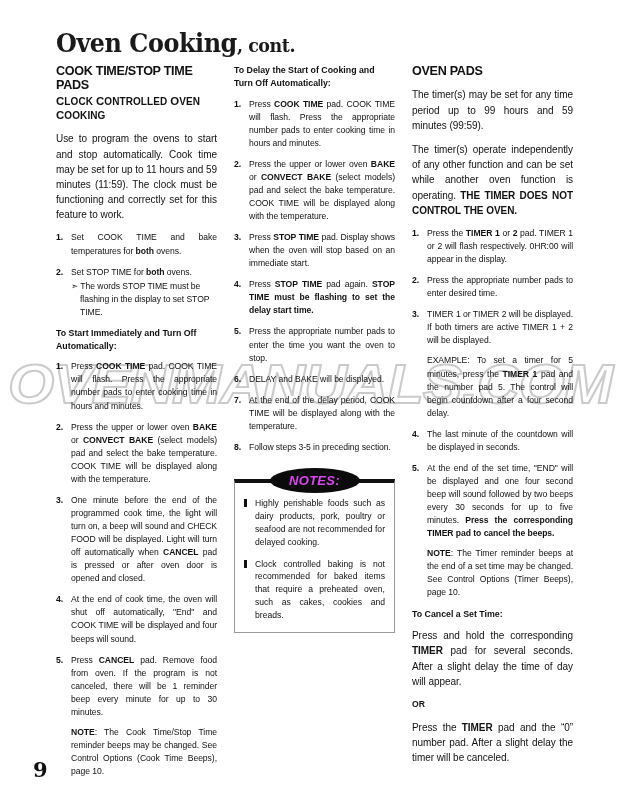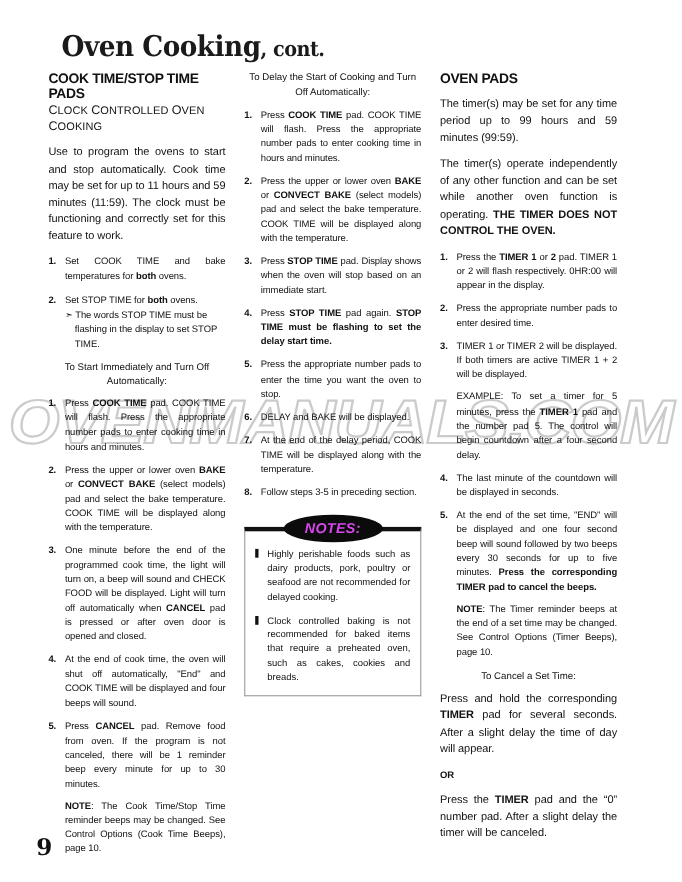--- a/index.html
+++ b/index.html
@@ -64,21 +64,21 @@
     white-space: nowrap;
     line-height: 1.05;
   }
   .masthead-title .small-caps {
     font-size: 19px;
   }
 
   
   .columns {
     position: absolute;
-    left: 44px;
+    left: 56px;
     top: 64px;
     width: 516px;
     z-index: 10;
     display: flex;
     gap: 17px;
     align-items: flex-start;
   }
   .col {
     width: 161px;
     flex: 0 0 161px;
@@ -86,21 +86,21 @@
 
   h2.sec-head {
     font-size: 12.6px;
     font-weight: bold;
     margin: 0 0 2px 0;
     letter-spacing: -0.3px;
     line-height: 1.15;
   }
   .sec-sub {
     font-size: 10px;
-    font-weight: normal;
+    font-weight: bold;
     letter-spacing: 0.1px;
     margin: 0 0 9px 0;
     line-height: 1.2;
   }
   .sec-sub .cap { font-size: 11.4px; }
 
   p.body {
     font-size: 10px;
     line-height: 1.52;
     margin: 0 0 9px 0;
@@ -109,24 +109,23 @@
   }
   p.lead {
     font-size: 8.6px;
     line-height: 1.52;
     margin: 0 0 9px 0;
     text-align: justify;
     font-weight: bold;
   }
   h3.subhead {
     font-size: 8.8px;
-    font-weight: normal;
+    font-weight: bold;
     margin: 0 0 8px 0;
     line-height: 1.45;
-    text-align: center;
   }
   h3.subhead.gap { margin-top: 4px; }
 
   ol.steps {
     margin: 0 0 8px 0;
     padding: 0;
     list-style: none;
     counter-reset: none;
   }
   ol.steps > li {

